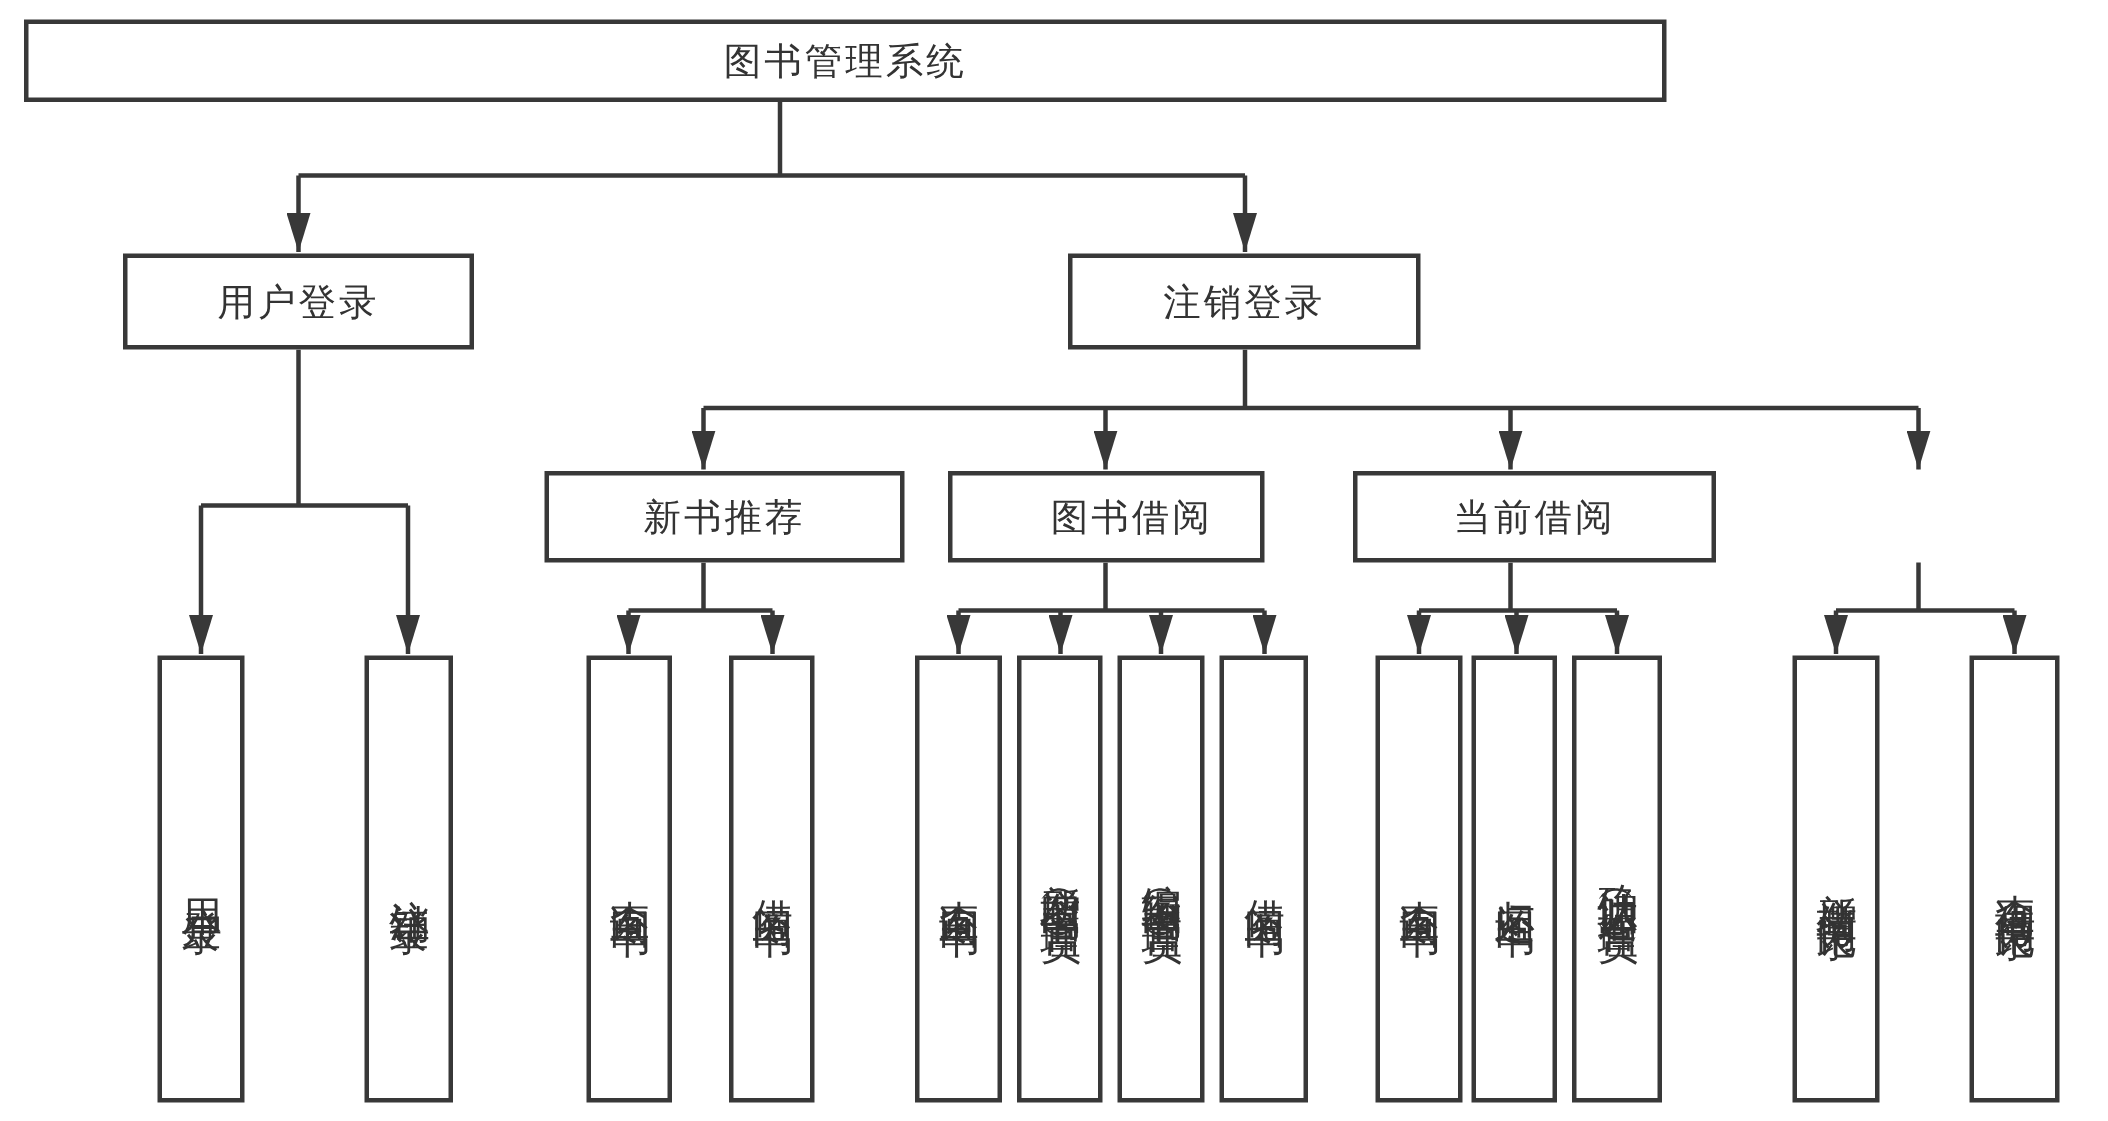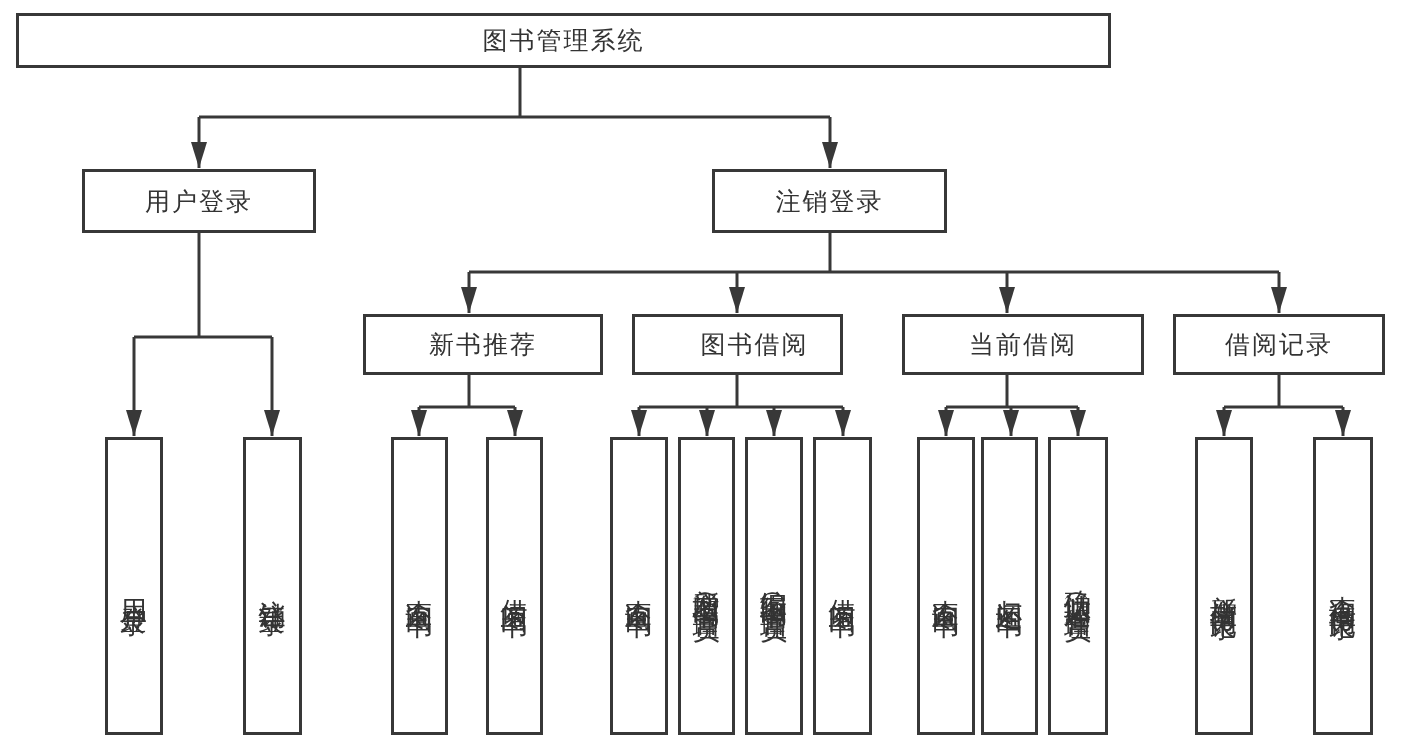--- a/index.html
+++ b/index.html
@@ -123,23 +123,20 @@
 
   <div class="node" style="left:363px; top:314px; width:240px; height:61px;">
     <span class="hlabel">新书推荐</span>
   </div>
   <div class="node" style="left:632px; top:314px; width:211px; height:61px;padding-left:34px;">
     <span class="hlabel">图书借阅</span>
   </div>
   <div class="node" style="left:902px; top:314px; width:242px; height:61px;">
     <span class="hlabel">当前借阅</span>
   </div>
-  <div class="node" style="left:1173px; top:314px; width:212px; height:61px;">
-    <span class="hlabel">借阅记录</span>
-  </div>
 
   <div class="node leaf" style="left:105px; width:58px;">
     <span class="vlabel">用户登录</span>
   </div>
   <div class="node leaf" style="left:243px; width:59px;">
     <span class="vlabel">注销登录</span>
   </div>
 
   <div class="node leaf" style="left:391px; width:57px;">
     <span class="vlabel">查询图书</span>

